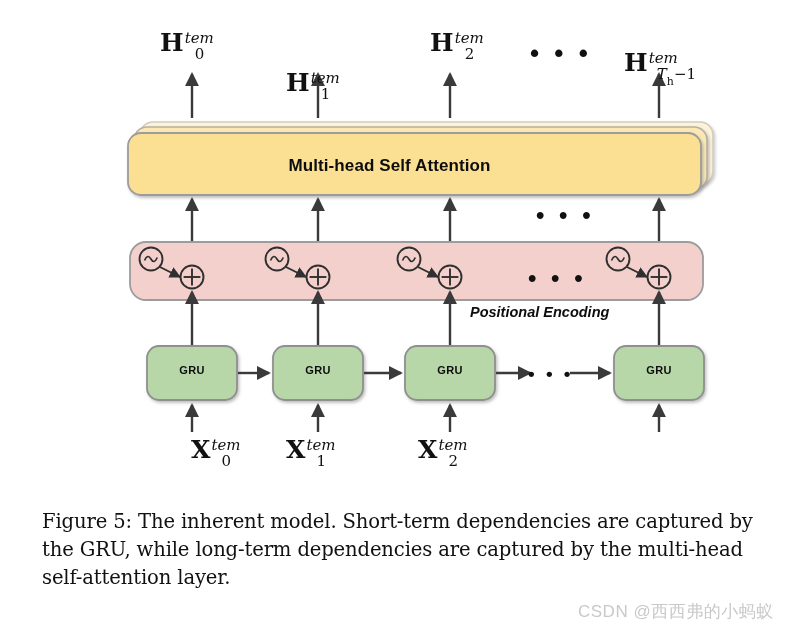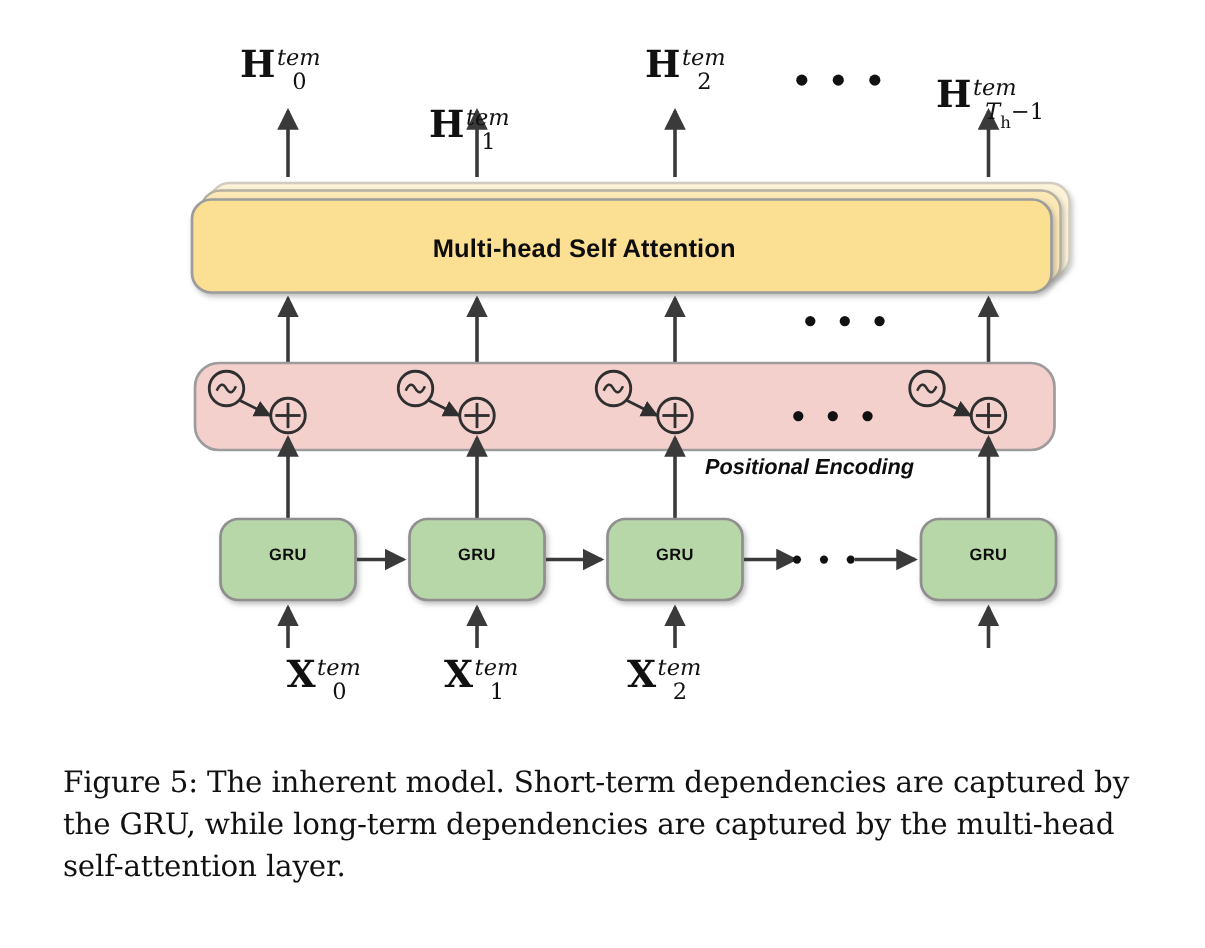--- a/index.html
+++ b/index.html
@@ -276,23 +276,24 @@
   <div class="block-label gru-label" style="left:147px; top:365px; width:90px;">GRU</div>
   <div class="block-label gru-label" style="left:273px; top:365px; width:90px;">GRU</div>
   <div class="block-label gru-label" style="left:405px; top:365px; width:90px;">GRU</div>
   <div class="block-label gru-label" style="left:614px; top:365px; width:90px;">GRU</div>
 
   <div class="ellipsis-dots" style="left:528px; top:364px; font-size:19px; letter-spacing:3px;">• • •</div>
 
   <div class="math" style="left:160px; top:437px;margin-left:31px;">
     <span class="bb">X</span><span class="sup">tem</span><span class="sub">0</span>
   </div>
-  <div class="math" style="left:296px; top:437px;">
+  <div class="math" style="left:286px; top:437px;">
     <span class="bb">X</span><span class="sup">tem</span><span class="sub">1</span>
   </div>
   <div class="math" style="left:418px; top:437px;text-align:center;">
     <span class="bb">X</span><span class="sup">tem</span><span class="sub">2</span>
   </div>
 
   <div id="caption">Figure 5: The inherent model. Short-term dependencies are captured by the GRU, while long-term dependencies are captured by the multi-head self-attention layer.</div>
 
+  <div id="watermark">CSDN @西西弗的小蚂蚁</div>
 
 </div>
 
 </body></html>

